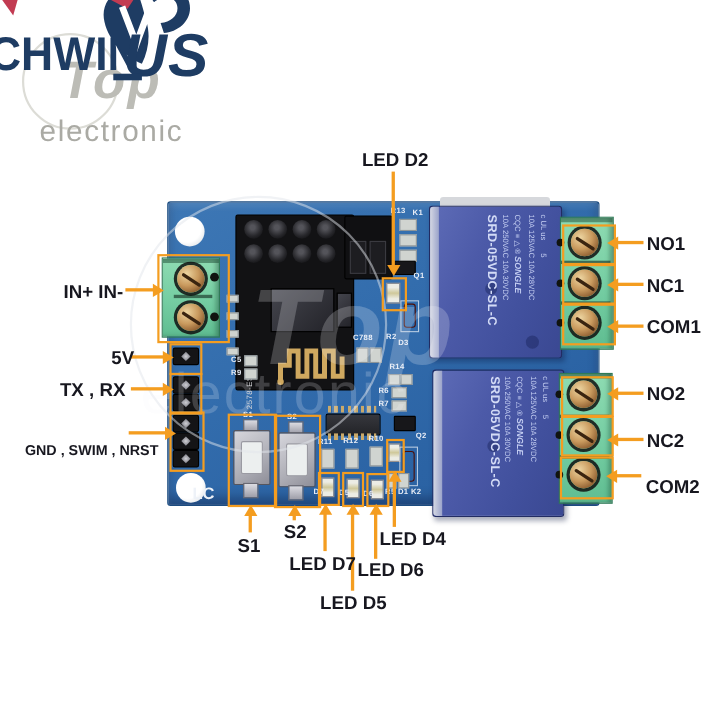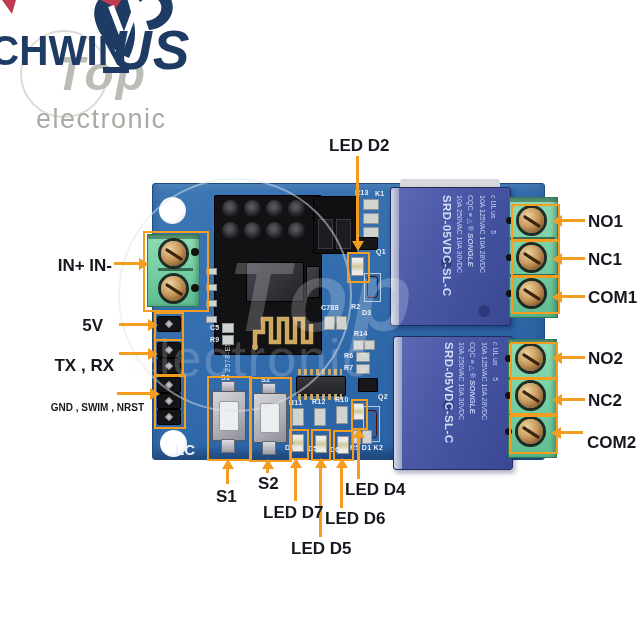--- a/index.html
+++ b/index.html
@@ -296,23 +296,23 @@
   <div class="ah head-l" style="left:561px;top:398px;width:24px;"></div>
   <div class="ah head-l" style="left:560px;top:431px;width:23px;"></div>
   <div class="av head-u" style="left:226px;top:468px;height:16px;"></div>
   <div class="av head-u" style="left:266px;top:468px;height:5px;"></div>
   <div class="av head-u" style="left:294px;top:467px;height:34px;"></div>
   <div class="av head-u" style="left:319px;top:467px;height:70px;"></div>
   <div class="av head-u" style="left:340px;top:467px;height:41px;"></div>
   <div class="av head-u" style="left:357px;top:437px;height:42px;"></div>
 
   <div class="lbl r" style="left:28px;top:257px;width:84px;">IN+ IN-</div>
-  <div class="lbl r" style="left:65px;top:317px;width:38px;">5V</div>
-  <div class="lbl r" style="left:40px;top:346px;width:74px;margin-top:11px;">TX , RX</div>
-  <div class="lbl r" style="left:4px;top:403px;width:140px;font-size:10px;">GND , SWIM , NRST</div>
+  <div class="lbl r" style="left:84px;top:317px;width:38px;">5V</div>
+  <div class="lbl r" style="left:40px;top:346px;width:74px;">TX , RX</div>
+  <div class="lbl r" style="left:4px;top:403px;width:140px;font-size:13px;">GND , SWIM , NRST</div>
   <div class="lbl" style="left:329px;top:137px;">LED D2</div>
   <div class="lbl" style="left:588px;top:213px;">NO1</div>
   <div class="lbl" style="left:588px;top:251px;">NC1</div>
   <div class="lbl" style="left:588px;top:289px;">COM1</div>
   <div class="lbl" style="left:588px;top:350px;">NO2</div>
   <div class="lbl" style="left:588px;top:392px;">NC2</div>
   <div class="lbl" style="left:587px;top:434px;">COM2</div>
   <div class="lbl" style="left:216px;top:488px;">S1</div>
   <div class="lbl" style="left:258px;top:475px;">S2</div>
   <div class="lbl" style="left:263px;top:504px;">LED D7</div>

